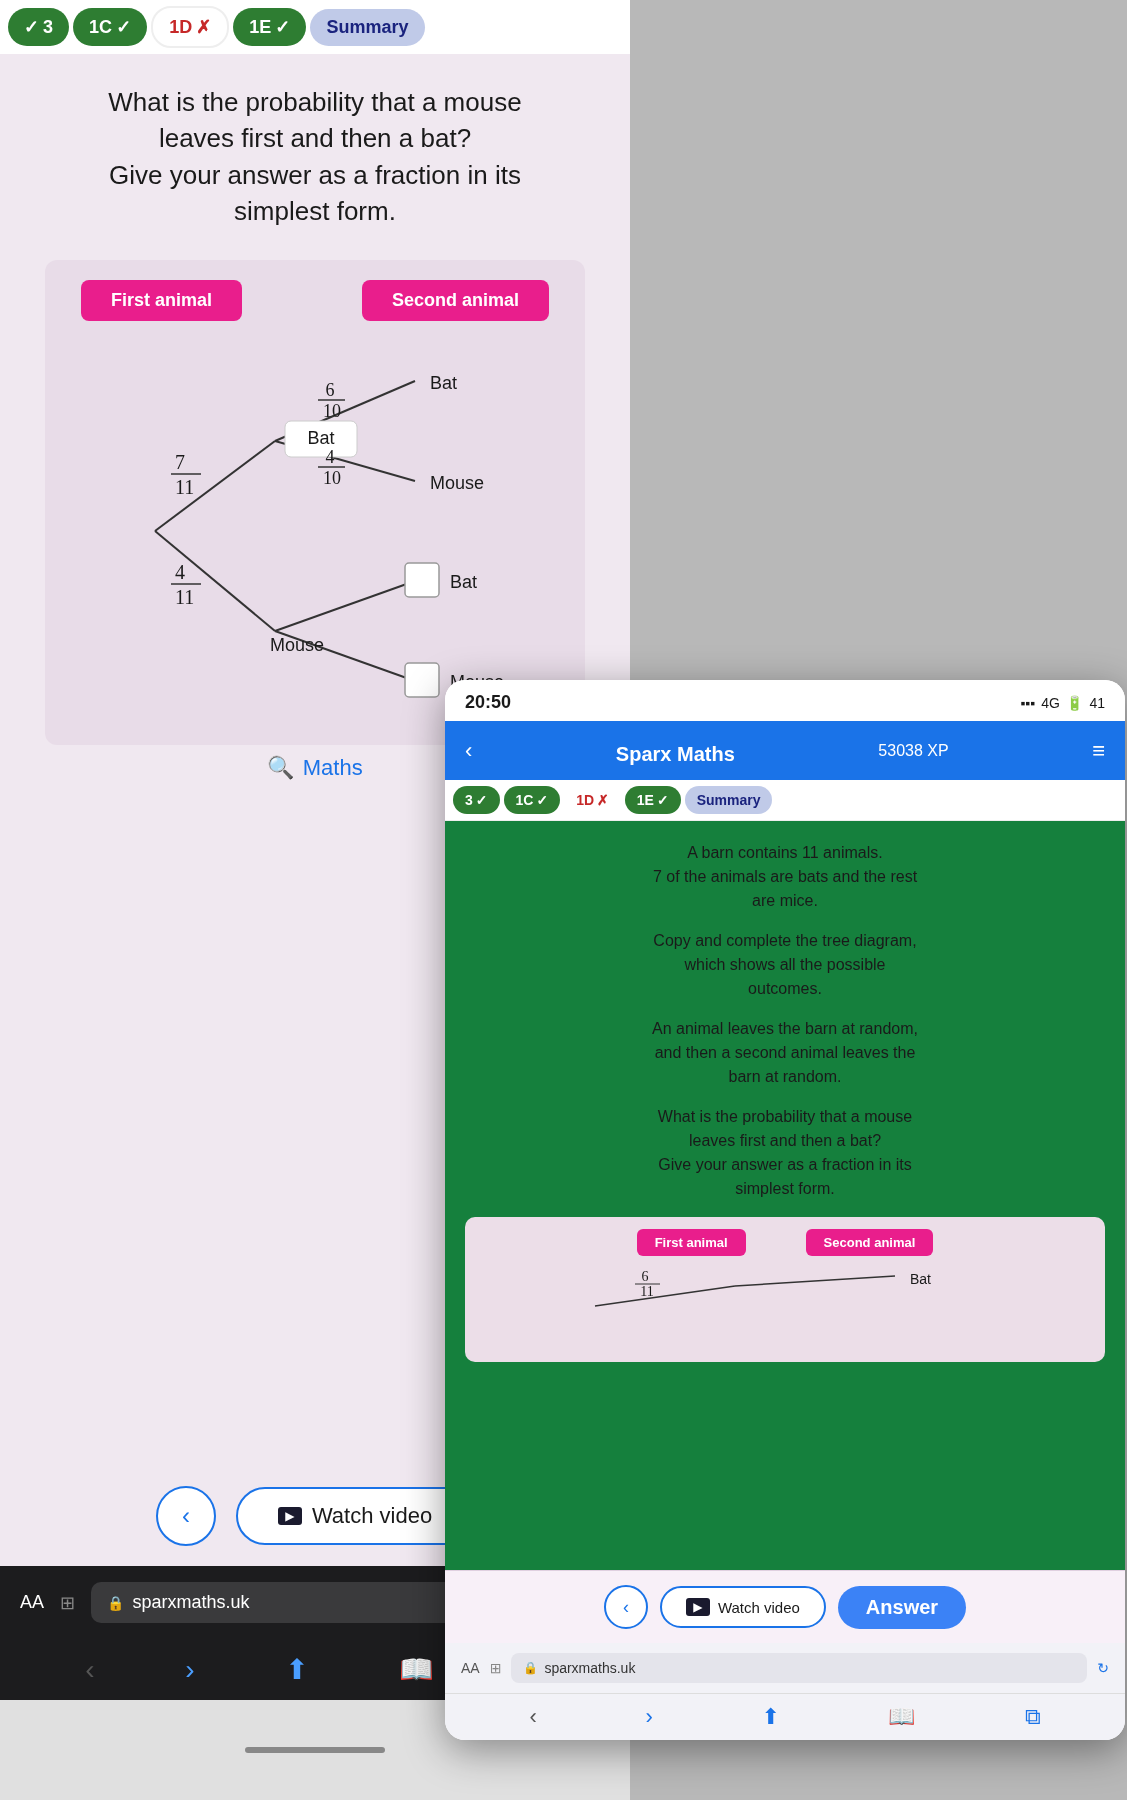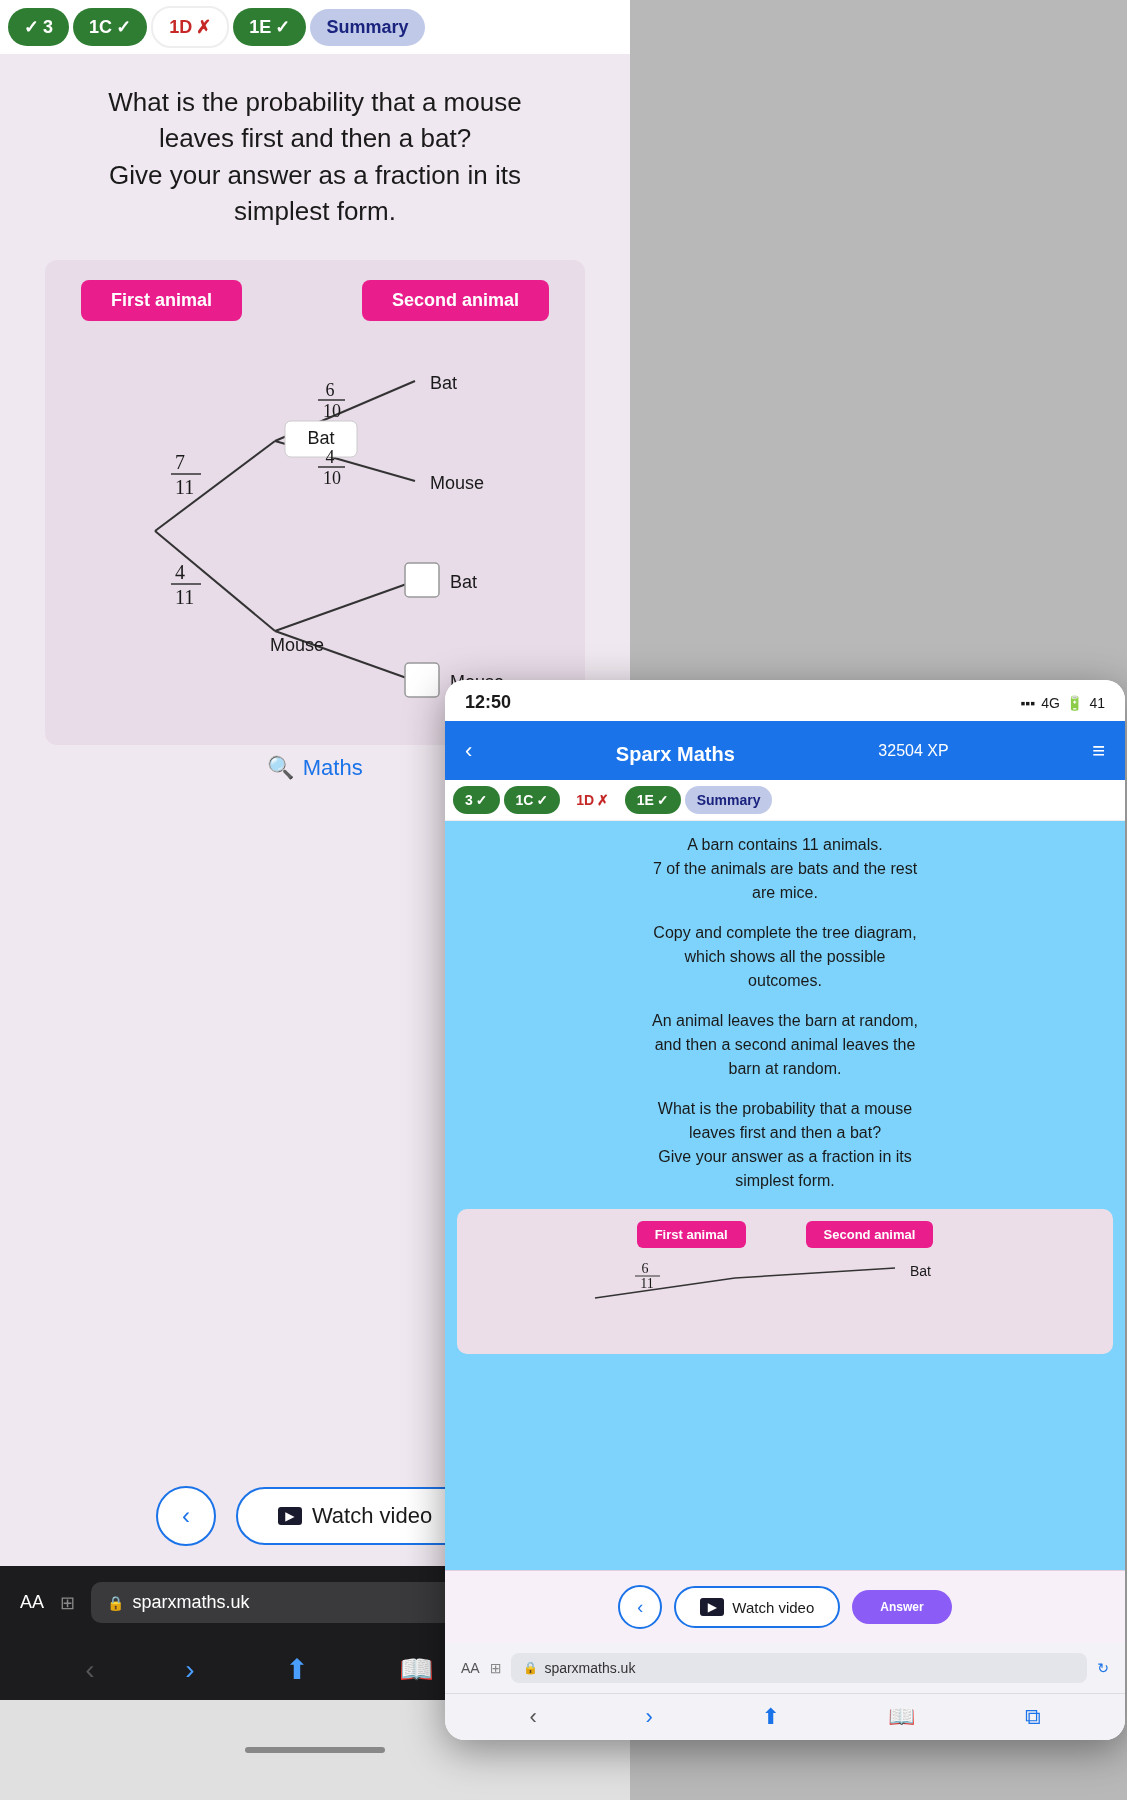--- a/index.html
+++ b/index.html
@@ -320,22 +320,22 @@
     }
 
     .mini-tab.correct { background: #2e7d32; color: white; }
     .mini-tab.wrong { color: #c62828; }
     .mini-tab.summary-tab { background: #c0cae8; color: #1a237e; }
 
     
     .overlay-content {
       flex: 1;
       overflow-y: auto;
-      padding: 12px;
-      background: #7dd3fc;
+      padding: 20px;
+      background: #15803d;
     }
 
     .overlay-question-text {
       text-align: center;
       font-size: 16px;
       color: #1a1a1a;
       line-height: 1.5;
       margin-bottom: 16px;
     }
 
@@ -396,26 +396,26 @@
       color: #1a1a1a;
       font-size: 15px;
       font-weight: 500;
       display: flex;
       align-items: center;
       gap: 8px;
       cursor: pointer;
     }
 
     .overlay-answer-btn {
-      background: #8b5cf6;
+      background: #3b82f6;
       border: none;
       border-radius: 24px;
       padding: 10px 28px;
       color: white;
-      font-size: 12px;
+      font-size: 20px;
       font-weight: 600;
       cursor: pointer;
     }
 
     
     .overlay-safari {
       background: #f2f2f7;
       padding: 10px 16px;
       display: flex;
       align-items: center;
@@ -571,33 +571,33 @@
   </div>
 
   <div class="gray-bar">
     <div class="home-indicator"></div>
   </div>
 </div>
 
 <div class="phone-overlay">
 
   <div class="status-bar">
-    <span class="status-time">12:50</span>
+    <span class="status-time">20:50</span>
     <div class="status-icons">
       <span>▪▪▪</span>
       <span>4G</span>
       <span>🔋</span>
       <span>41</span>
     </div>
   </div>
 
   <div class="sparx-header">
     <span class="sparx-back">‹</span>
     <span class="sparx-title">Sparx Maths</span>
-    <span class="sparx-xp">32504 XP</span>
+    <span class="sparx-xp">53038 XP</span>
     <span class="sparx-menu">≡</span>
   </div>
 
   <div class="mini-tab-bar">
     <div class="mini-tab correct">
       <span>3</span>
       <span>✓</span>
     </div>
     <div class="mini-tab correct">
       <span>1C</span>

